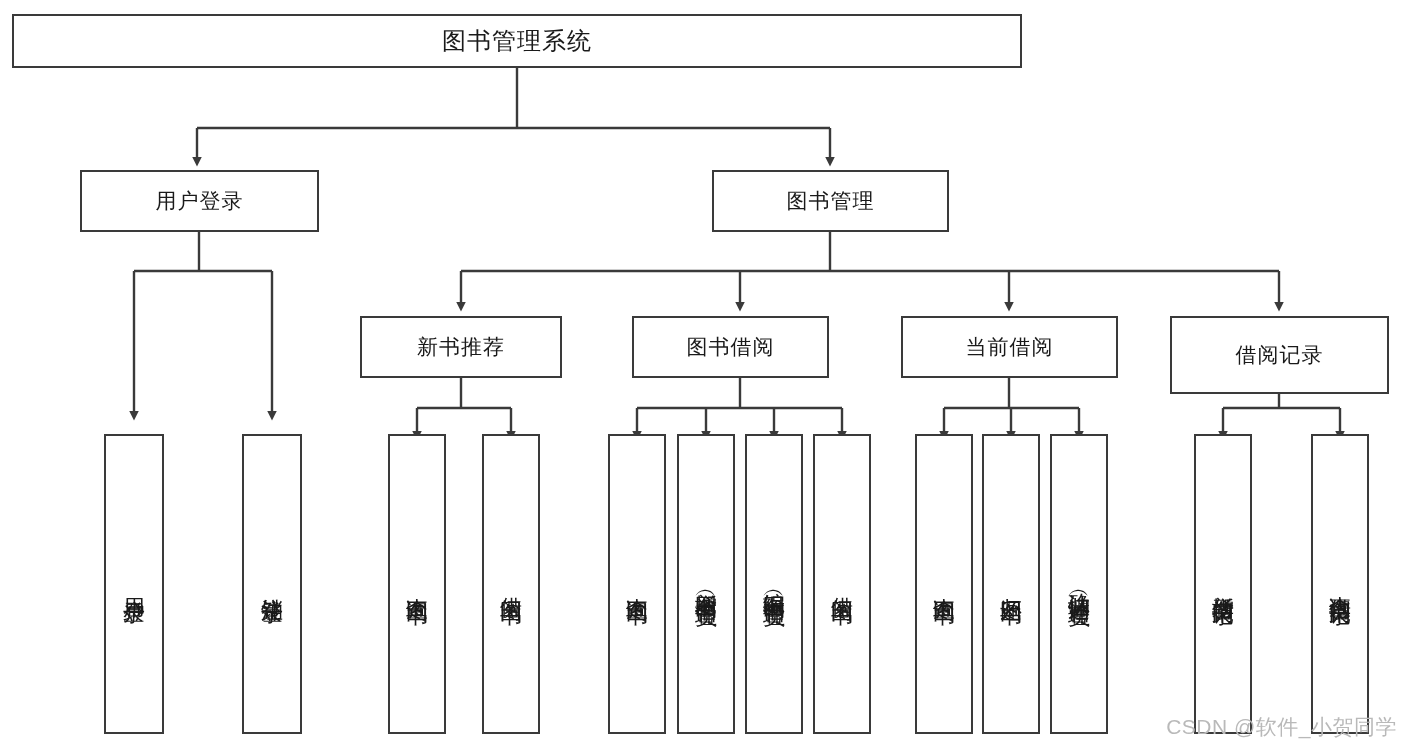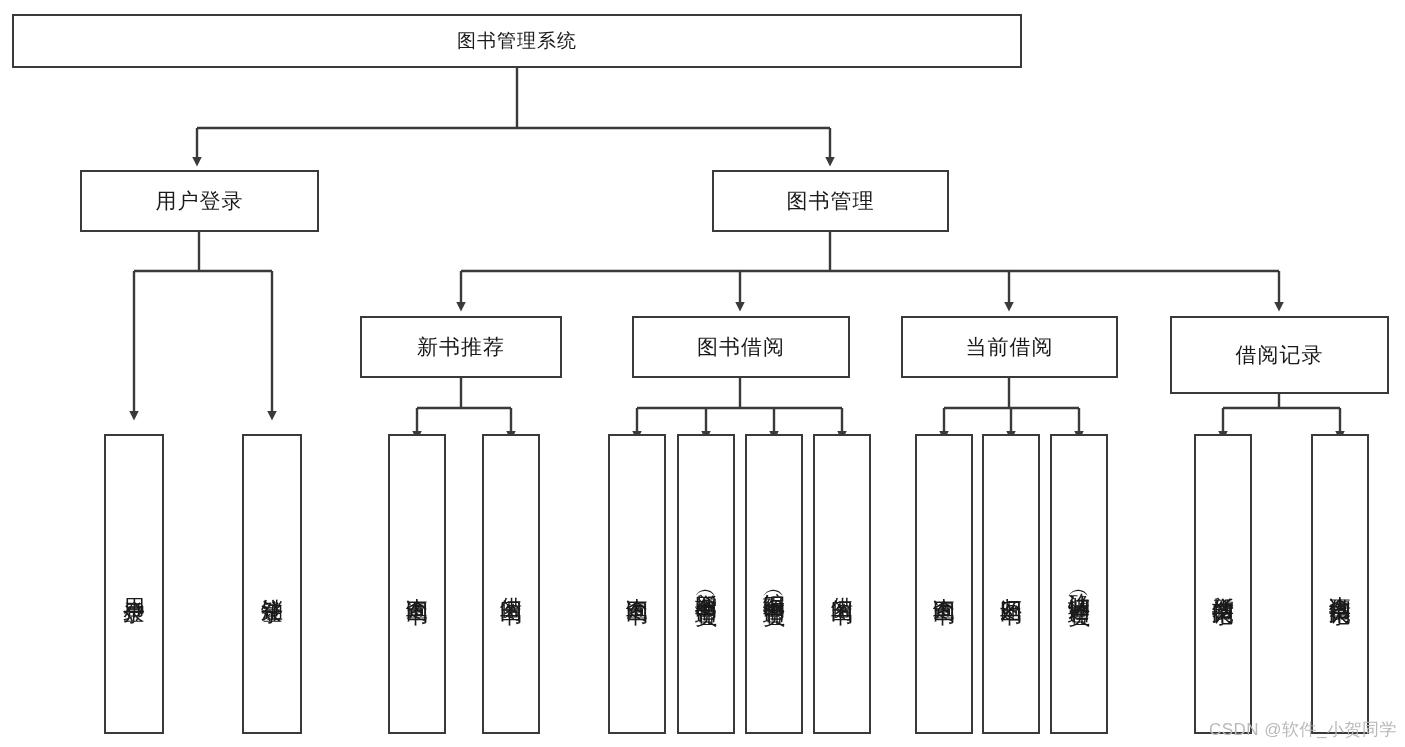--- a/index.html
+++ b/index.html
@@ -42,21 +42,21 @@
     text-align: center;
     line-height: 1.15;
   }
   
   .node.h .label {
     font-size: 21px;
     letter-spacing: 1px;
     white-space: nowrap;
   }
   .node.title .label {
-    font-size: 19px;
+    font-size: 24px;
     letter-spacing: 1px;
   }
   
   .node.v {
     align-items: center;
     justify-content: center;
     padding: 4px 0;
   }
   .node.v .label {
     writing-mode: vertical-rl;
@@ -64,21 +64,21 @@
     font-size: 22px;
     line-height: 1.08;
     letter-spacing: 2px;
     white-space: nowrap;
     max-height: 100%;
   }
   .watermark {
     position: absolute;
     right: 8px;
     bottom: 6px;
-    font-size: 17px;
+    font-size: 21px;
     color: #b9b9b9;
     letter-spacing: 0.5px;
     white-space: nowrap;
     z-index: 5;
     pointer-events: none;
   }
 </style>
 </head>
 <body>
 
@@ -143,21 +143,21 @@
   </div>
 
   <div class="node h" style="left:360px; top:316px; width:202px; height:62px;">
     <span class="label">新书推荐</span>
   </div>
 
   <div class="node h" style="left:712px; top:170px; width:237px; height:62px;">
     <span class="label">图书管理</span>
   </div>
 
-  <div class="node h" style="left:632px; top:316px; width:218px; height:62px;">
+  <div class="node h" style="left:632px; top:316px; width:197px; height:62px;">
     <span class="label">图书借阅</span>
   </div>
 
   <div class="node h" style="left:901px; top:316px; width:217px; height:62px;">
     <span class="label">当前借阅</span>
   </div>
 
   <div class="node h" style="left:1170px; top:316px; width:219px; height:78px;">
     <span class="label">借阅记录</span>
   </div>

